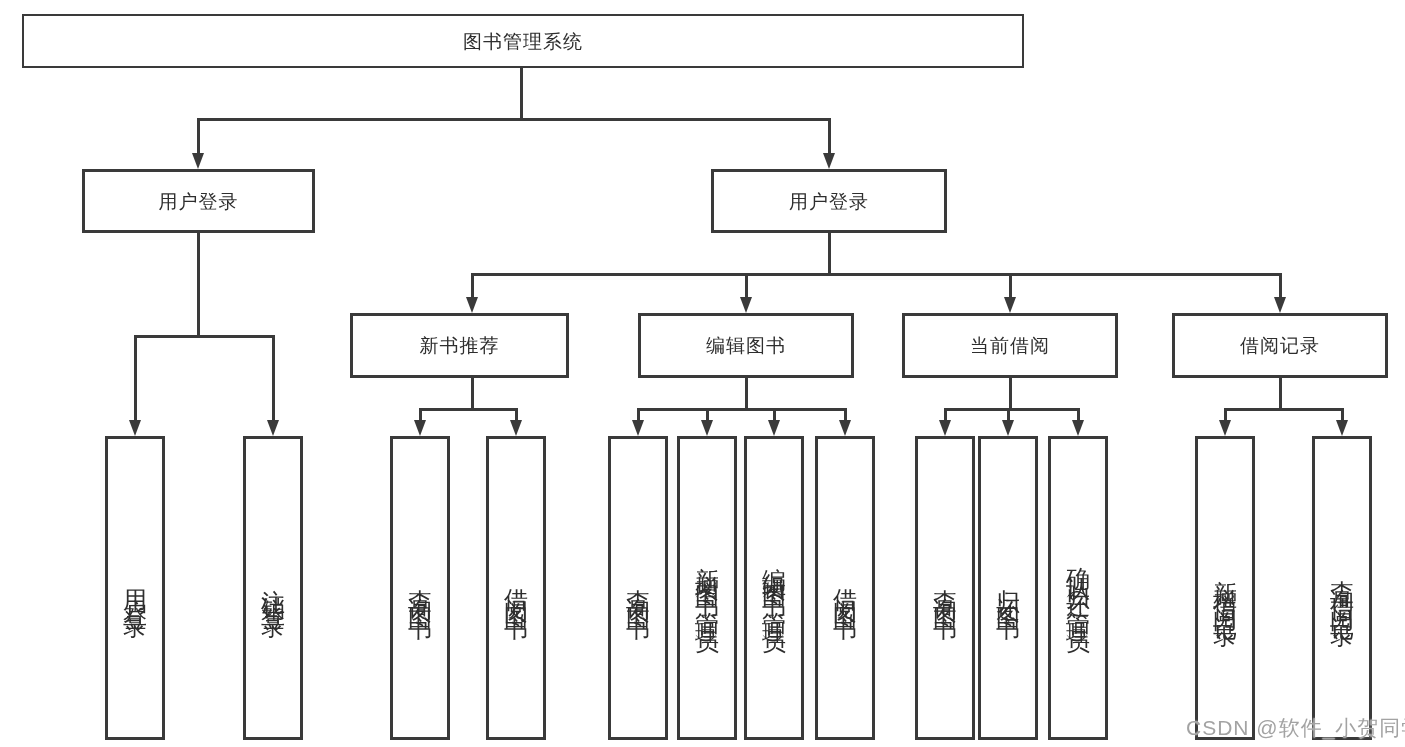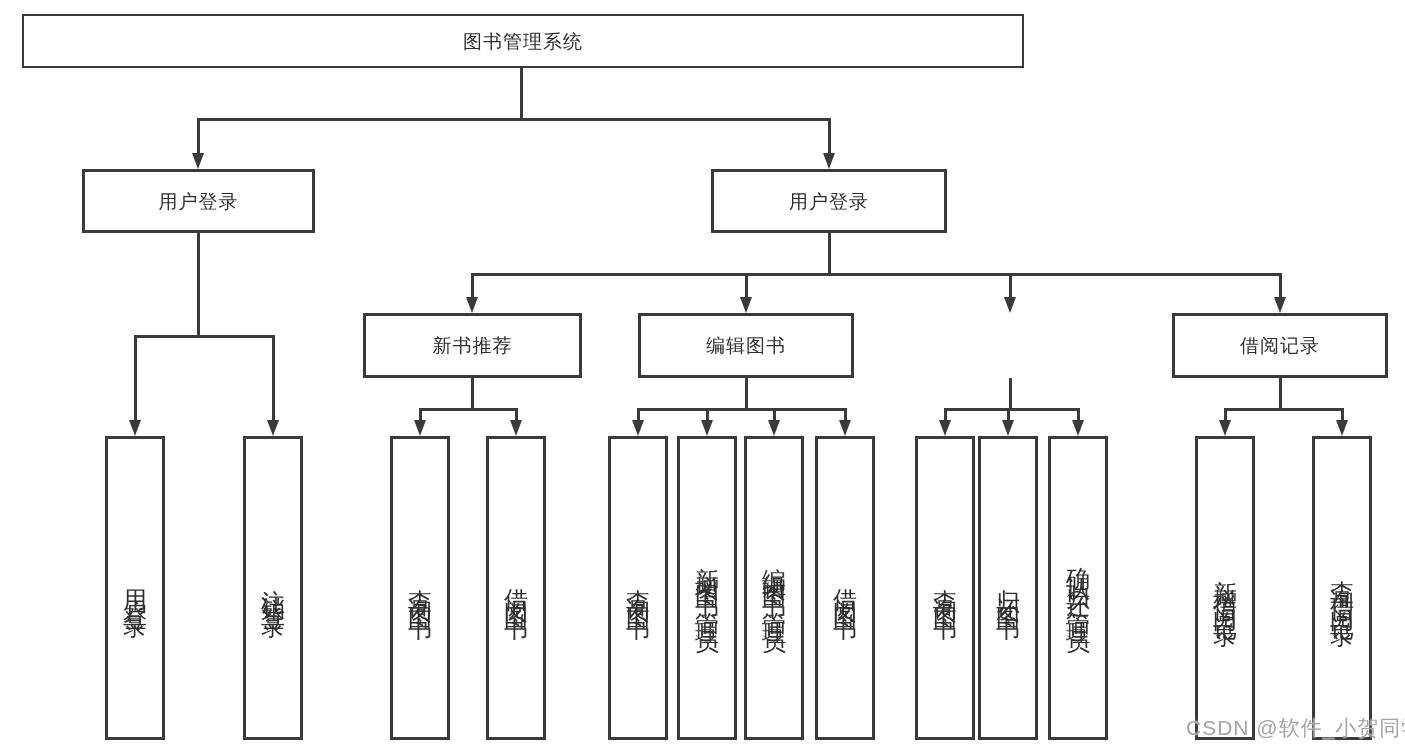--- a/index.html
+++ b/index.html
@@ -91,25 +91,28 @@
   <div class="hline" style="left:470.5px; top:273px; width:811px;"></div>
   <div class="vline" style="left:470.5px; top:273px; height:25px;"></div>
   <div class="ahead" style="left:466px; top:297px;"></div>
   <div class="vline" style="left:744.5px; top:273px; height:25px;"></div>
   <div class="ahead" style="left:740px; top:297px;"></div>
   <div class="vline" style="left:1008.5px; top:273px; height:25px;"></div>
   <div class="ahead" style="left:1004px; top:297px;"></div>
   <div class="vline" style="left:1278.5px; top:273px; height:25px;"></div>
   <div class="ahead" style="left:1274px; top:297px;"></div>
 
-  <div class="box" style="left:363px; top:313px; width:219px; height:65px;">
+  <div class="box" style="left:350px; top:313px; width:219px; height:65px;">
     <span class="hlabel">新书推荐</span>
   </div>
   <div class="box" style="left:638px; top:313px; width:216px; height:65px;">
     <span class="hlabel">编辑图书</span>
+  </div>
+  <div class="box" style="left:902px; top:313px; width:216px; height:65px;">
+    <span class="hlabel">当前借阅</span>
   </div>
   <div class="box" style="left:1172px; top:313px; width:216px; height:65px;">
     <span class="hlabel">借阅记录</span>
   </div>
 
   <div class="vline" style="left:470.5px; top:378px; height:30px;"></div>
   <div class="vline" style="left:744.5px; top:378px; height:30px;"></div>
   <div class="vline" style="left:1008.5px; top:378px; height:30px;"></div>
   <div class="vline" style="left:1278.5px; top:378px; height:30px;"></div>
 

